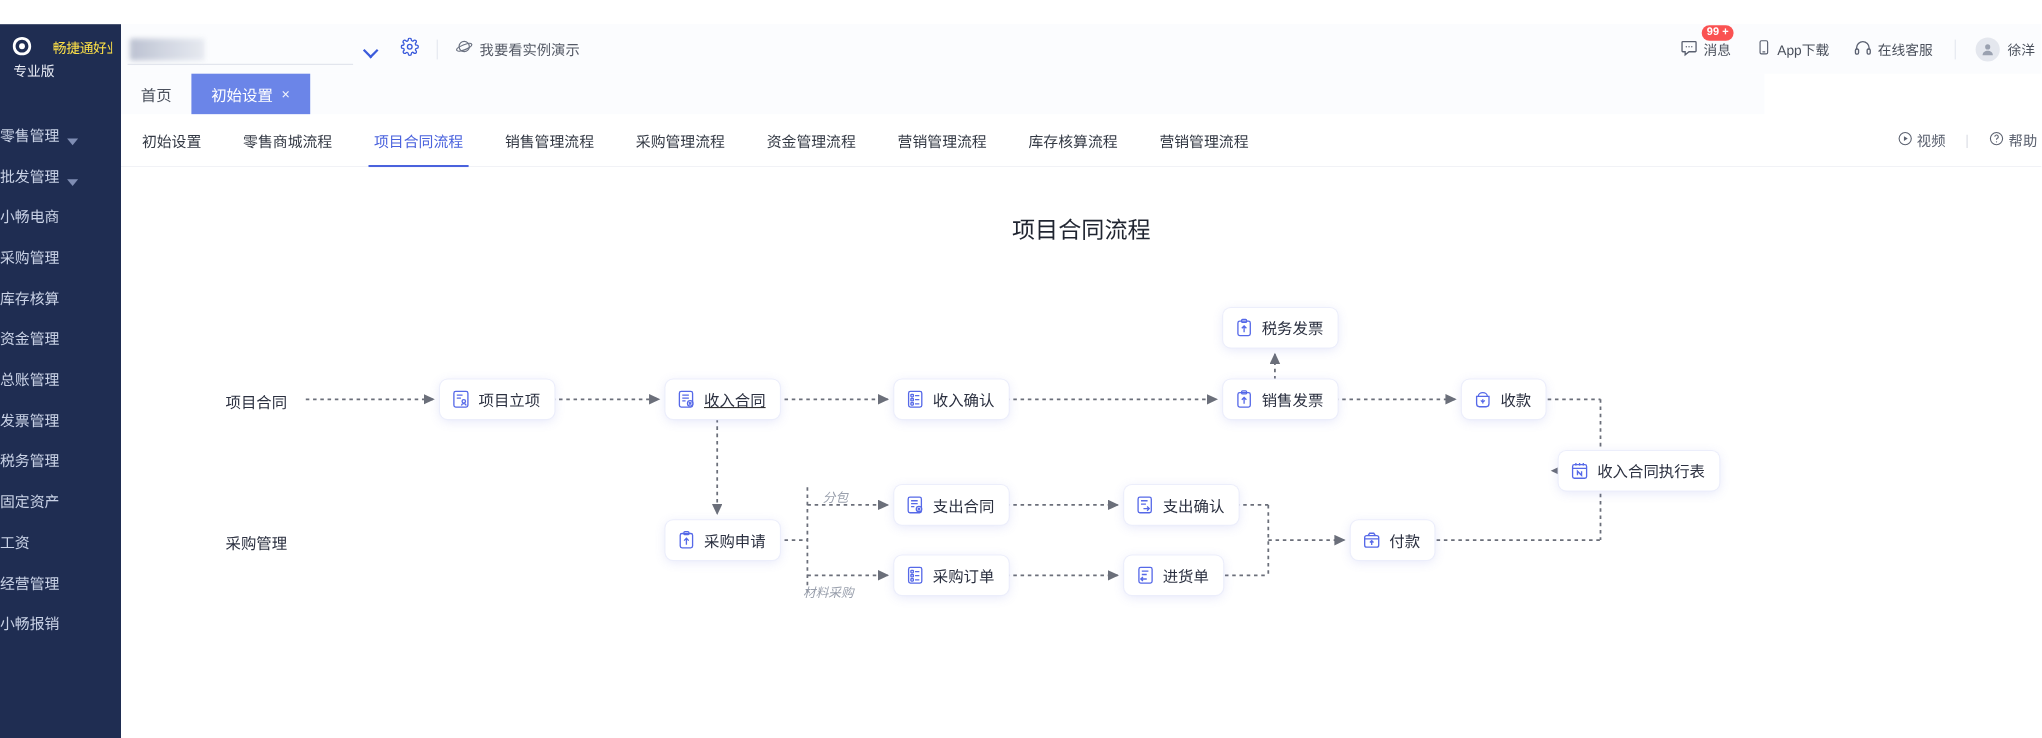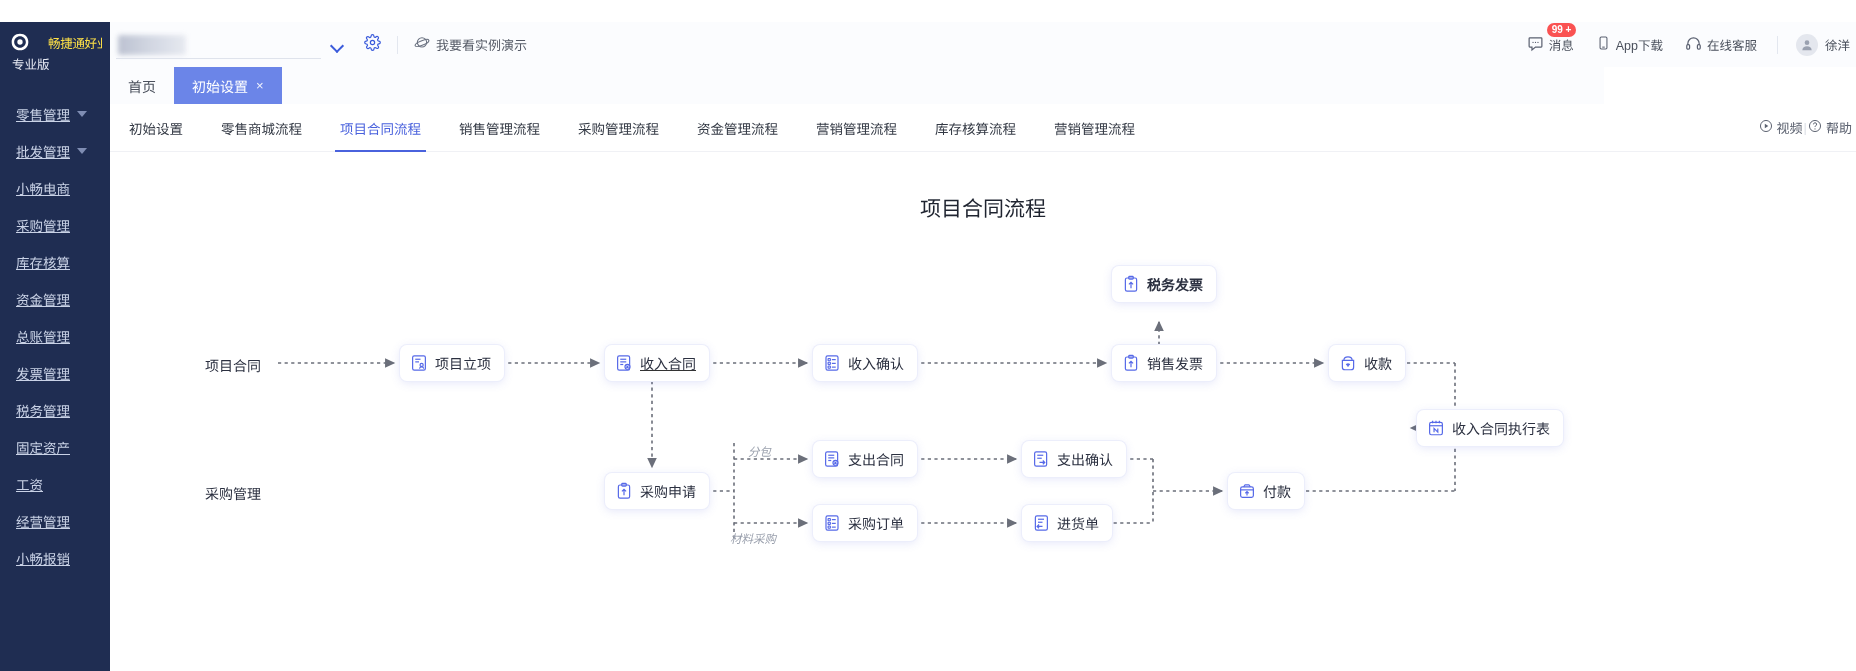--- a/index.html
+++ b/index.html
@@ -24,23 +24,23 @@
   .brand-row { display: flex; align-items: center; gap: 4px; }
   .brand-logo { width: 20px; height: 20px; flex: 0 0 20px; }
   .brand-name {
     font-size: 12.5px; color: #fde047; letter-spacing: -0.3px;
     white-space: nowrap; overflow: hidden; margin-left: 14px;
   }
   .brand-sub { font-size: 12.5px; color: #e9ecf5; margin-top: 2px; padding-left: 2px; }
 
   .menu { margin-top: 18px; }
   .menu-item {
-    height: 37px; display: flex; align-items: center;
-    padding-left: 16px; color: #c9d2e6; font-size: 13.5px;
-    cursor: pointer; white-space: nowrap; text-decoration: underline;
+    height: 37px; display: flex; align-items: flex-end;
+    color: #c9d2e6; font-size: 13.5px;
+    cursor: pointer; white-space: nowrap;
   }
   .caret {
     margin-left: 7px; width: 0; height: 0;
     border-left: 5px solid transparent; border-right: 5px solid transparent;
     border-top: 6px solid #7f8db3;
   }
 
   
   .header {
     position: absolute; left: 110px; top: 22px;
@@ -124,21 +124,21 @@
     padding: 0 19px; font-size: 13.5px; color: #333944;
     cursor: pointer; white-space: nowrap;
   }
   .subnav-item.active { color: #4a62dd; }
   .subnav-item.active::after {
     content: ""; position: absolute; left: 14px; right: 14px; bottom: 0;
     height: 2px; background: #4a62dd;
   }
   .subnav-right {
     margin-left: auto; display: flex; align-items: center;
-    gap: 1px; padding-right: 4px; font-size: 13px; color: #5c6270;
+    gap: 18px; padding-right: 4px; font-size: 13px; color: #5c6270;
   }
   .snr-item { display: flex; align-items: center; gap: 4px; cursor: pointer; white-space: nowrap; }
   .snr-sep { color: #dcdfe6; }
 
   
   .canvas {
     position: absolute; left: 110px; top: 152px;
     width: 1746px; height: 519px; background: #fff;
     overflow: hidden;
   }
@@ -463,21 +463,21 @@
             <line x1="11.8" y1="7.5" x2="17" y2="7.5"></line>
           <rect x="6.8" y="11" width="3" height="3" rx=".6"></rect>
             <line x1="11.8" y1="12.5" x2="17" y2="12.5"></line>
           <rect x="6.8" y="16" width="3" height="3" rx=".6"></rect>
             <line x1="11.8" y1="17.5" x2="17" y2="17.5"></line>
         </svg>
       </span>
       <span class="node-label">收入确认</span>
     </div>
 
-    <div class="node" style="left:1002px; top:114px;font-weight:bold;">
+    <div class="node" style="left:1002px; top:128px;">
       <span>
         <svg width="18" height="18" viewBox="0 0 24 24" fill="none" stroke="#5669e8" stroke-width="1.6">
           <rect x="4.5" y="4" width="15" height="17.5" rx="2.2"></rect>
           <rect x="9" y="1.8" width="6" height="3.6" rx="1.1"></rect>
           <path d="M12 17.5V10M9.2 12.6L12 9.8l2.8 2.8"></path>
         </svg>
       </span>
       <span class="node-label">税务发票</span>
     </div>
 

